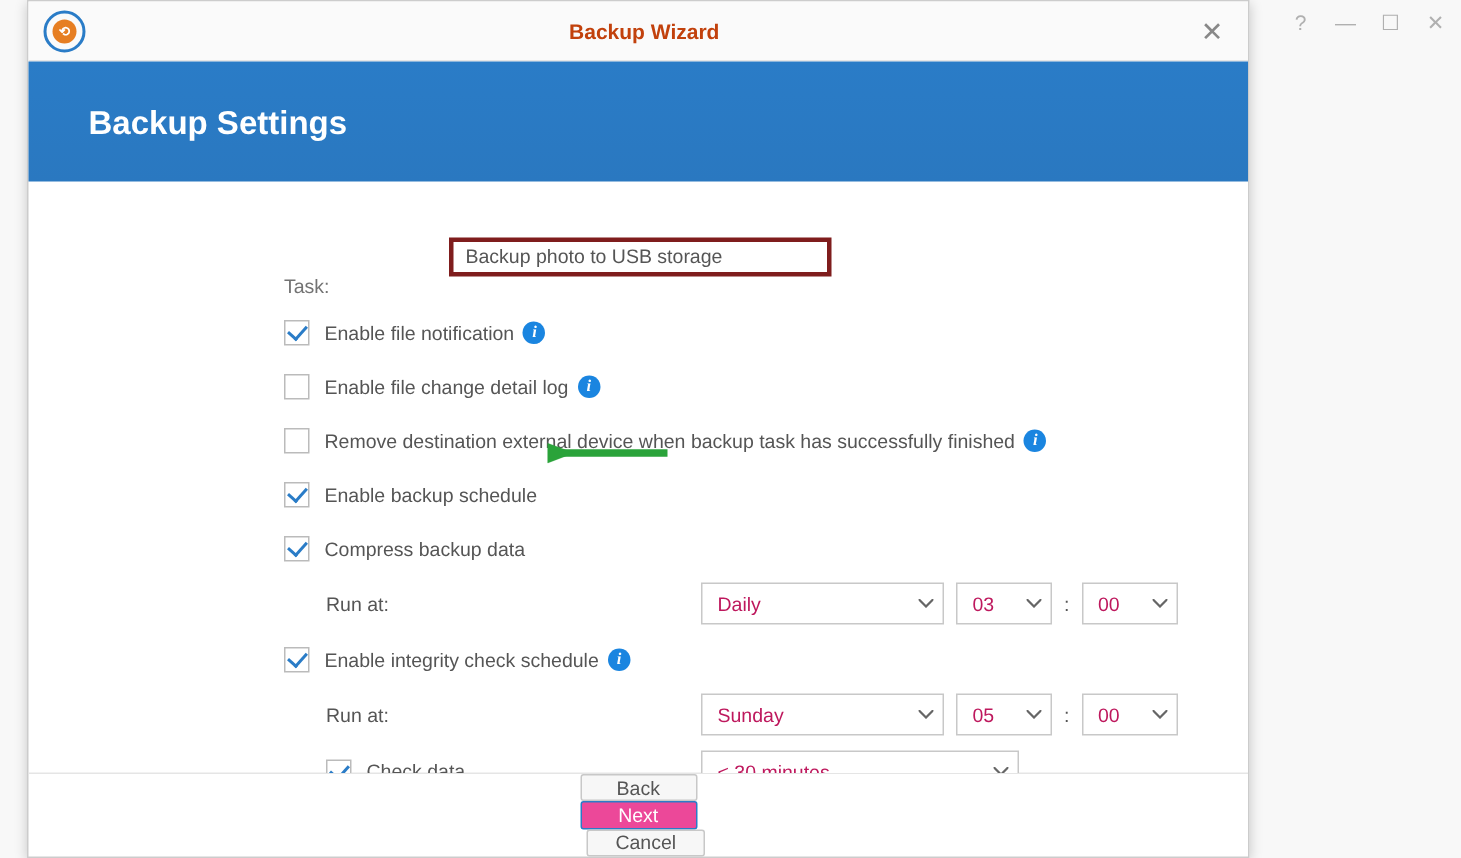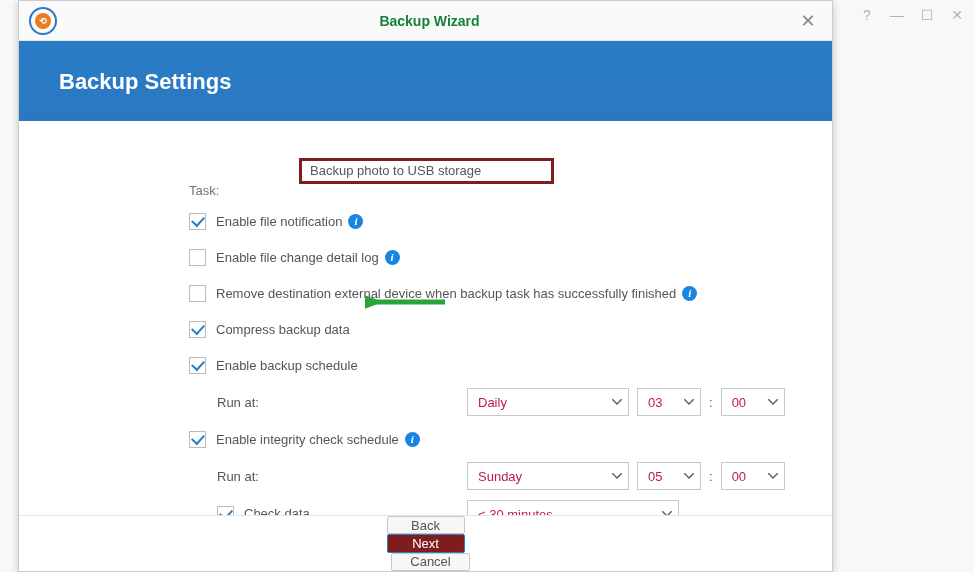--- a/index.html
+++ b/index.html
@@ -15,21 +15,21 @@
   border-bottom: 1px solid #e5e5e5; background: #fafafa;
 }
 .outer-titlebar .app-icon {
   width: 28px; height: 28px; border-radius: 50%; border: 2px solid #2a7cc7;
   display: flex; align-items: center; justify-content: center; margin-right: 8px;
 }
 .outer-titlebar .app-icon-inner {
   width: 16px; height: 16px; border-radius: 50%; background: #e67e22;
   display: flex; align-items: center; justify-content: center; color: #fff; font-size: 9px; font-weight: bold;
 }
-.dialog-title { flex: 1; text-align: center; color: #15803d; font-size: 14px; font-weight: bold; }
+.dialog-title { flex: 1; text-align: center; color: #c2410c; font-size: 14px; font-weight: bold; }
 .close-x {
   width: 28px; height: 28px; display: flex; align-items: center; justify-content: center;
   color: #888; font-size: 18px; cursor: pointer;
 }
 
 .header-band {
   background: linear-gradient(to bottom, #2a7cc7, #2a78c0);
   color: #fff; padding: 28px 40px 26px;
 }
 .header-band h1 { font-size: 22px; font-weight: bold; }
@@ -77,21 +77,21 @@
 .colon { margin: 0 8px; color: #555; }
 
 .footer {
   height: 56px; border-top: 1px solid #e5e5e5; display: flex; align-items: center; padding: 0 22px; flex-direction: column;
 }
 .btn {
   height: 30px; min-width: 78px; border: 1px solid #c8c8c8; background: #f7f7f7; color: #555;
   font-size: 13px; padding: 0 18px; cursor: pointer; display: inline-flex; align-items: center; justify-content: center;
   border-radius: 2px;
 }
-.btn.primary { background: #7f1d1d; border-color: #2a7cc7; color: #fff; }
+.btn.primary { background: #ec4899; border-color: #2a7cc7; color: #fff; }
 .footer .spacer { flex: 1; }
 .footer .btn + .btn { margin-left: 10px; }
 
 .bg-controls {
   position: absolute; right: 8px; top: 6px; display: flex; gap: 12px; align-items: center; color: #b0b0b0;
 }
 .bg-ctrl { width: 18px; height: 18px; display: flex; align-items: center; justify-content: center; font-size: 14px; }
 .bg-bottom-icons {
   position: absolute; left: 18px; bottom: 0; display: flex; gap: 0;
 }
@@ -160,26 +160,26 @@
       </div>
 
       <div class="opt-row">
         <span class="checkbox"></span>
         <span class="opt-label">Remove destination external device when backup task has successfully finished</span>
         <span class="info-icon">i</span>
       </div>
 
       <div class="opt-row">
         <span class="checkbox checked"></span>
+        <span class="opt-label">Enable backup schedule</span>
+      </div>
+
+      <div class="opt-row">
+        <span class="checkbox checked"></span>
         <span class="opt-label">Compress backup data</span>
-      </div>
-
-      <div class="opt-row">
-        <span class="checkbox checked"></span>
-        <span class="opt-label">Enable backup schedule</span>
       </div>
 
       <div class="opt-row indent-1">
         <span style="width:250px">Run at:</span>
         <span class="sel w150">
           <span>Daily</span>
           <span class="chev">
               <svg width="10" height="6">
                 <path d="M0 0 L5 5 L10 0" fill="none" stroke="#666" stroke-width="1.5"></path>
               </svg>

